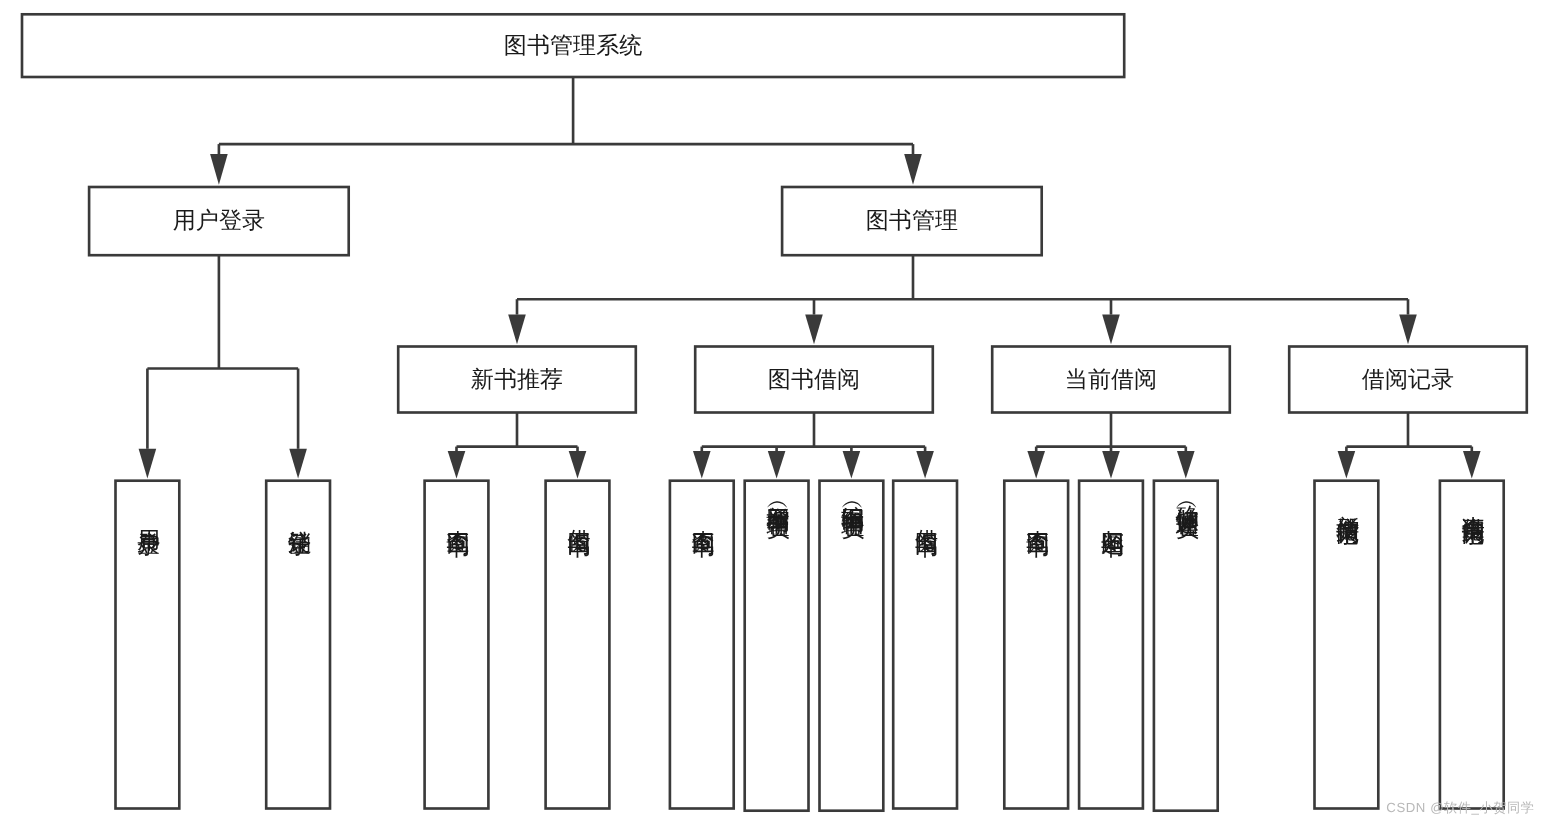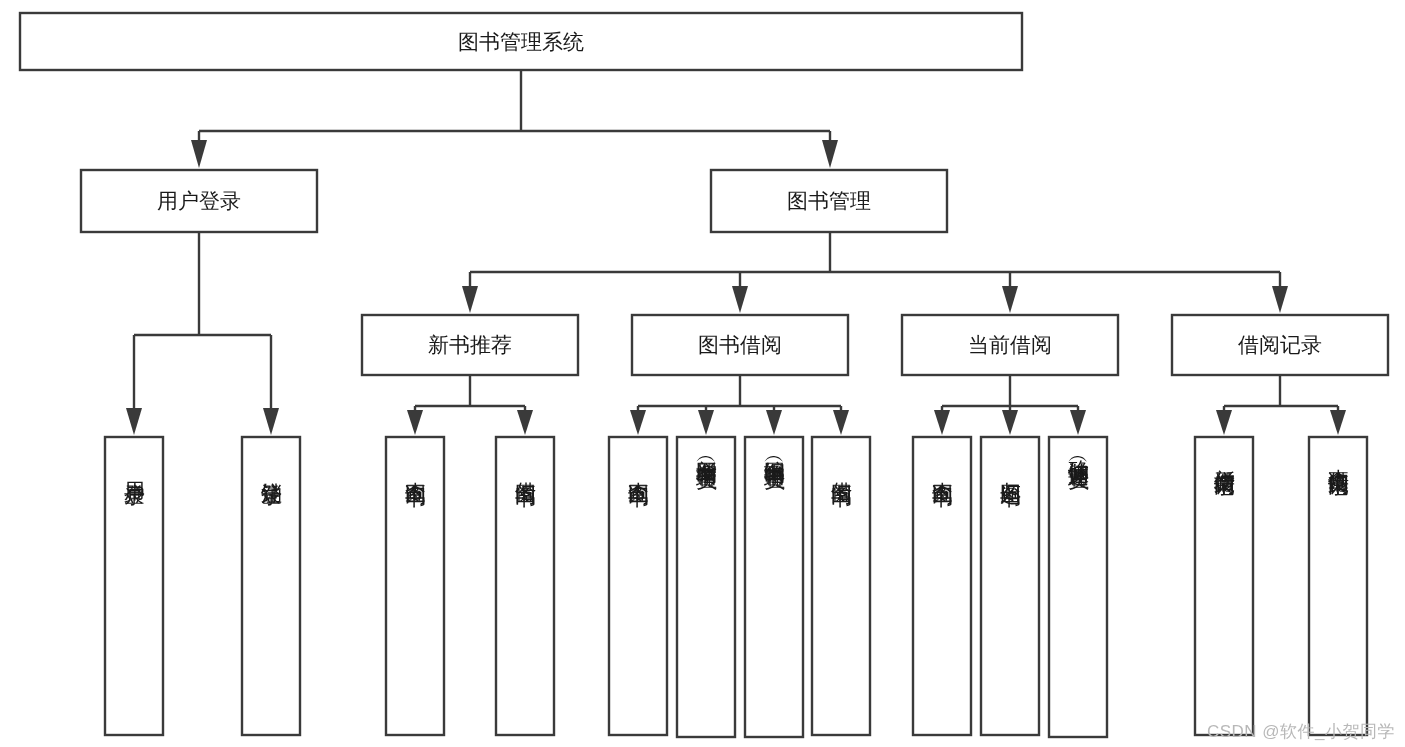--- a/index.html
+++ b/index.html
@@ -66,21 +66,21 @@
     display: flex;
     align-items: flex-start;
     justify-content: center;
     pointer-events: none;
   }
   .watermark {
     position: absolute;
     right: 10px;
     bottom: 4px;
     font-family: "Liberation Sans", "DejaVu Sans", sans-serif;
-    font-size: 17px;
+    font-size: 12px;
     color: #b8b8b8;
     letter-spacing: 0.5px;
     white-space: nowrap;
   }
 </style>
 </head>
 <body>
 
 <div id="diagram-root">
 

